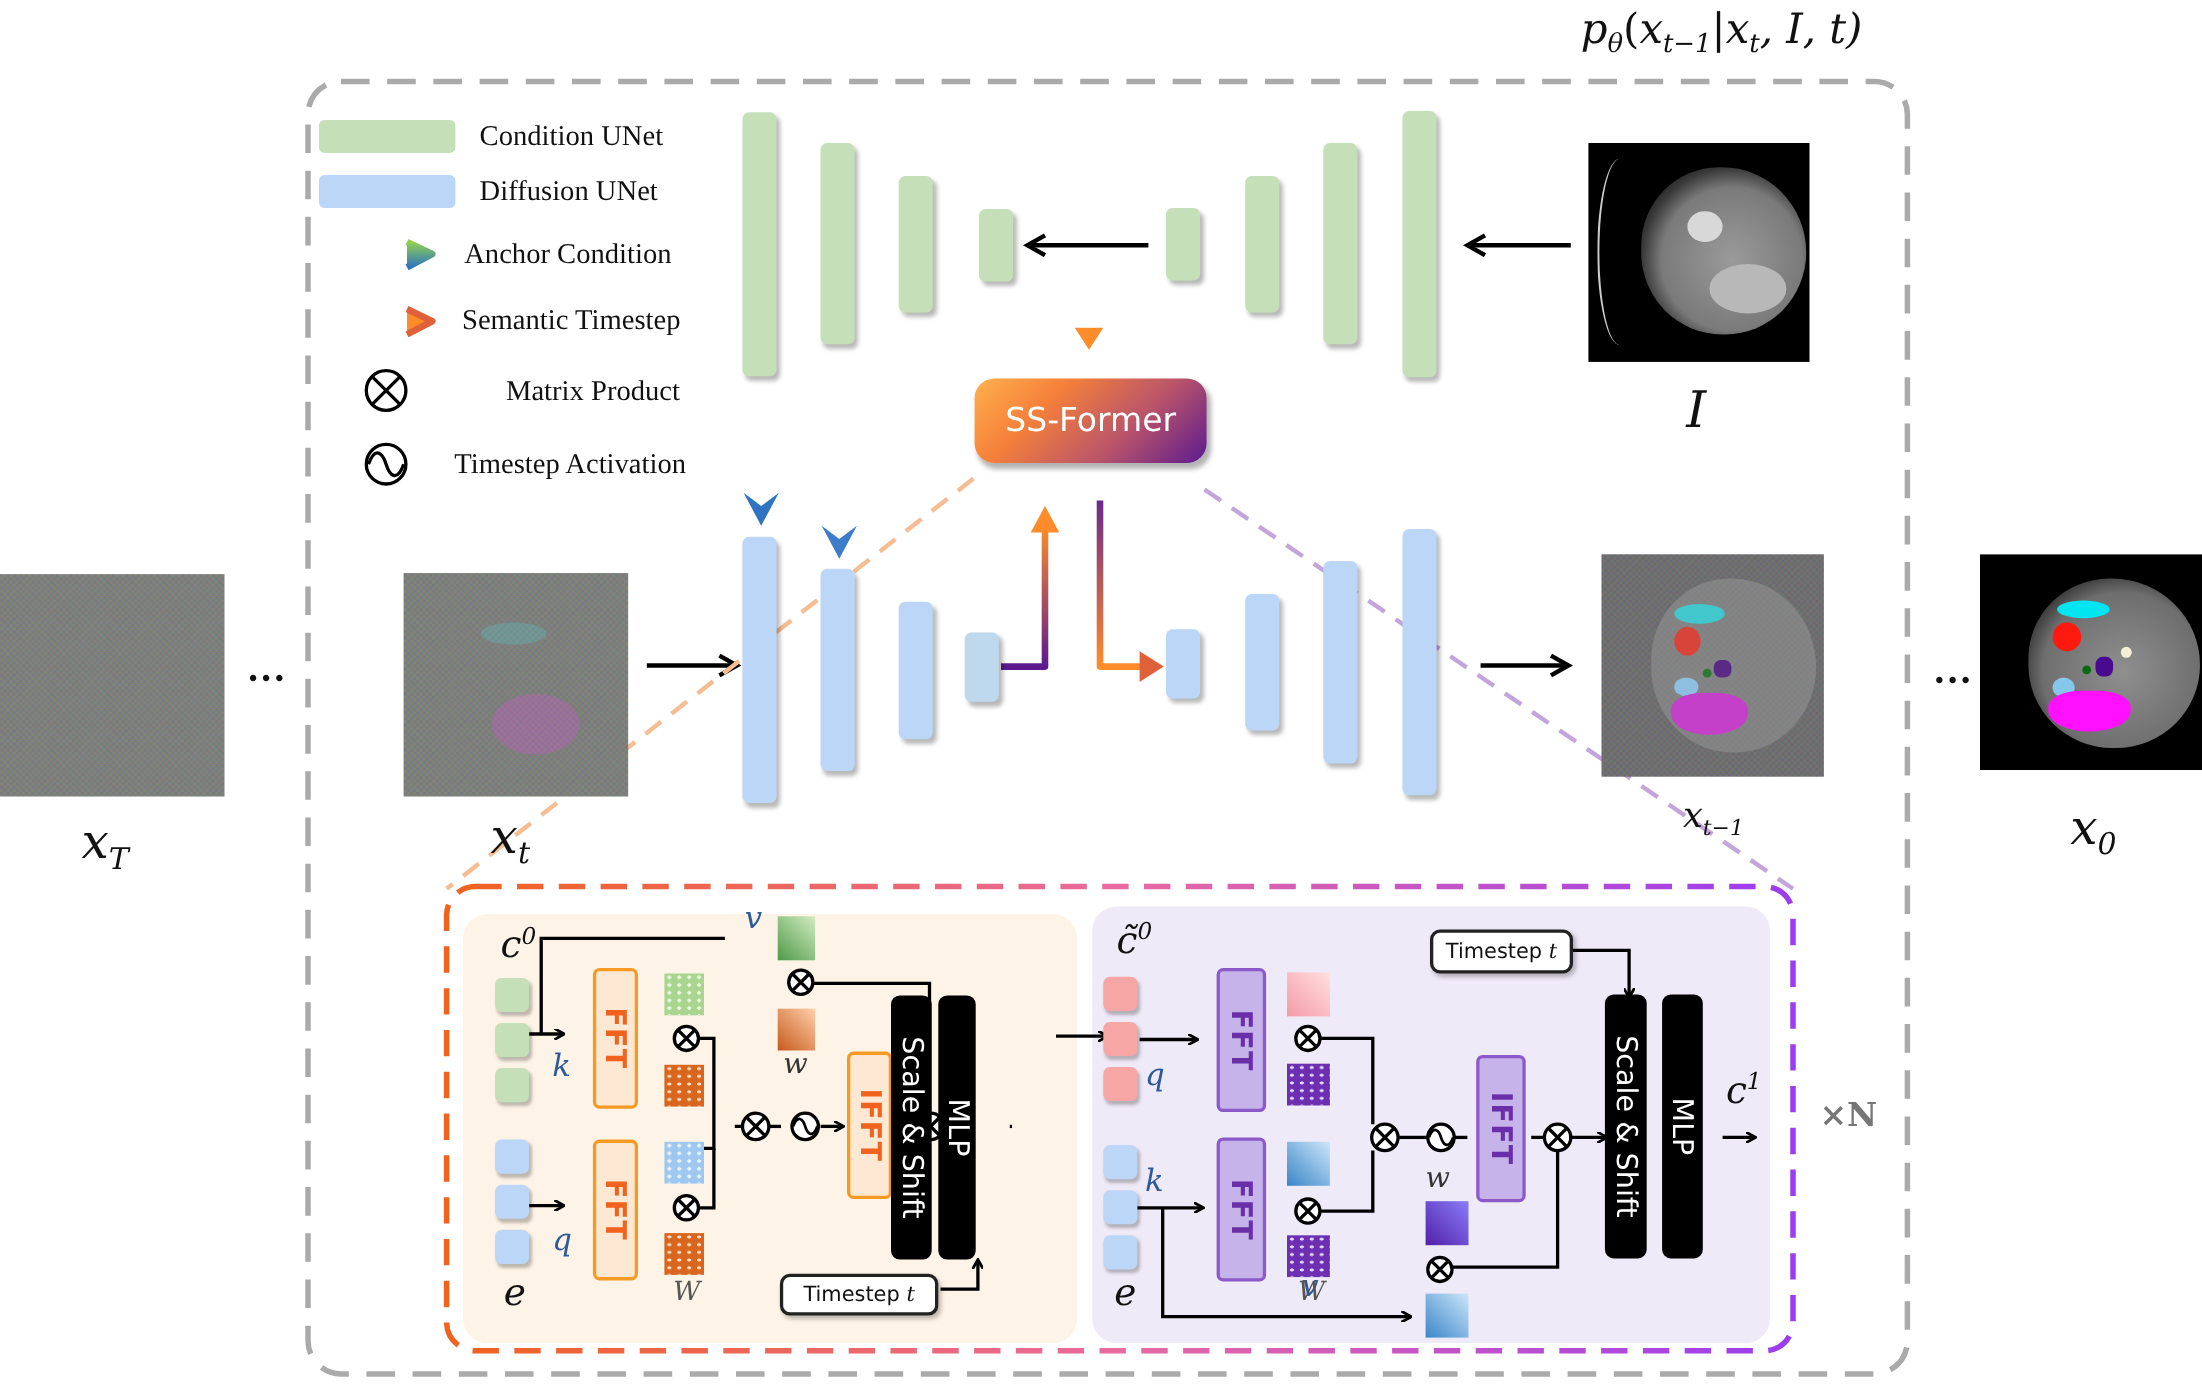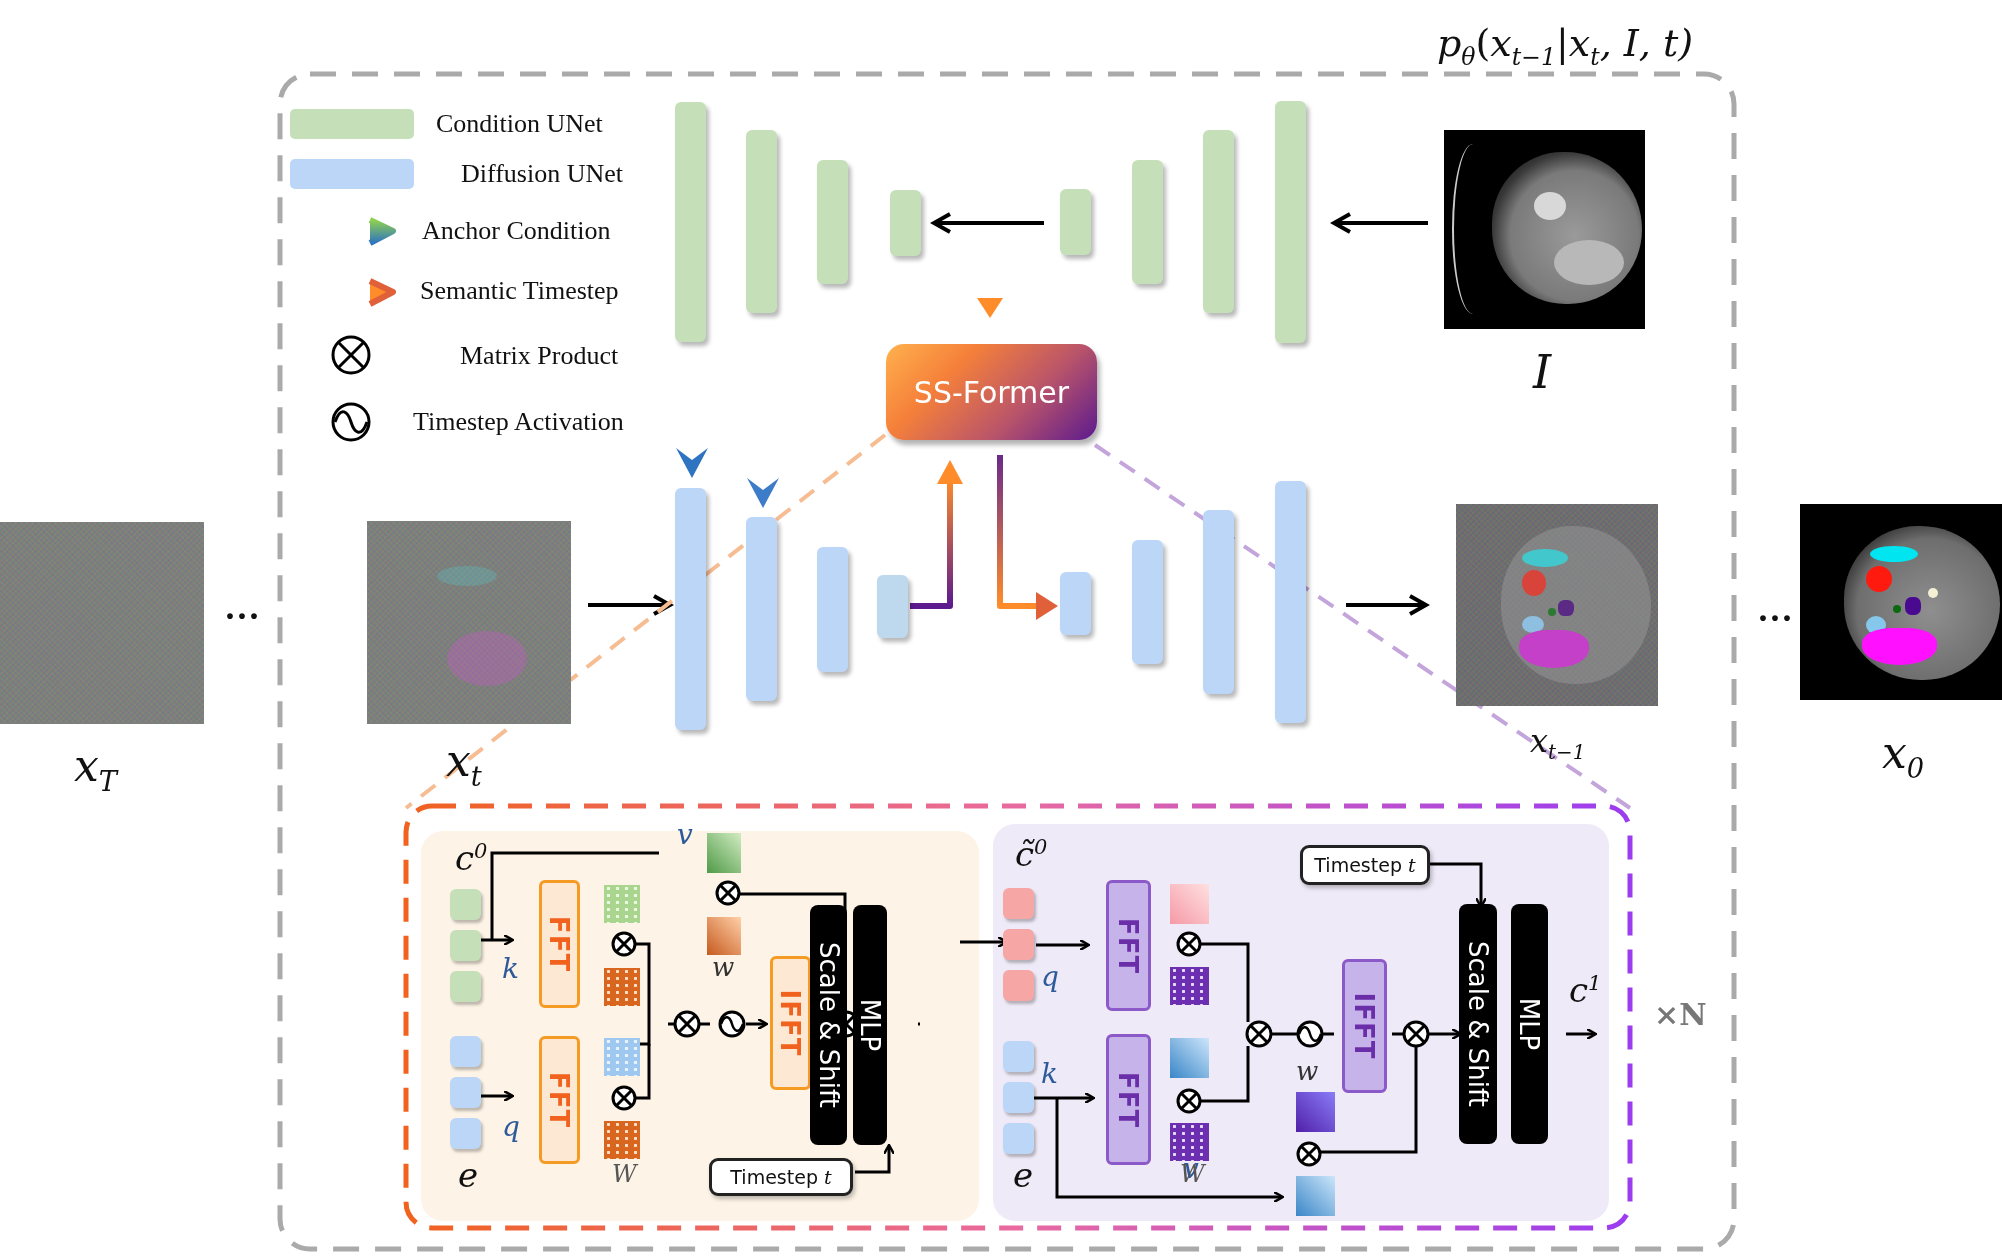--- a/index.html
+++ b/index.html
@@ -225,29 +225,29 @@
       <line x1="1425" y1="1025" x2="1407" y2="1043" stroke="#000" stroke-width="3"></line>
   </g>
   <g>
     <circle cx="1309" cy="1154" r="11" fill="#fff" stroke="#000" stroke-width="3"></circle>
     <line x1="1301" y1="1146" x2="1317" y2="1162" stroke="#000" stroke-width="3"></line>
       <line x1="1317" y1="1146" x2="1301" y2="1162" stroke="#000" stroke-width="3"></line>
   </g>
 
 </svg>
 
-<div class="abs math" style="left:1437px; top:21px; font-size:38px;text-align:right;">
+<div class="abs math" style="left:1437px; top:4px; font-size:38px;text-align:right;">
   <span>p</span><sub>θ</sub><span style="font-style:normal">(</span><span>x</span><sub>t−1</sub><span style="font-style:normal">|</span><span>x</span><sub>t</sub><span>, I, t)</span>
 </div>
 
 <div>
   <div class="abs" style="left:290px; top:109px; width:124px; height:30px; border-radius:5px; background:#c5e0b8;"></div>
   <div class="abs legend-label" style="left:436px; top:109px;">Condition UNet</div>
   <div class="abs" style="left:290px; top:159px; width:124px; height:30px; border-radius:5px; background:#bcd6f7;"></div>
-  <div class="abs legend-label" style="left:436px; top:159px;margin-left:25px;">Diffusion UNet</div>
+  <div class="abs legend-label" style="left:436px; top:159px;">Diffusion UNet</div>
   <div class="abs legend-label" style="left:422px; top:216px;">Anchor Condition</div>
   <div class="abs legend-label" style="left:420px; top:276px;">Semantic Timestep</div>
   <div class="abs legend-label" style="left:460px; top:341px;">Matrix Product</div>
   <div class="abs legend-label" style="left:413px; top:407px;">Timestep Activation</div>
 </div>
 
 <div>
   <div class="bar green" style="left:675px; top:102px; height:240px;"></div>
   <div class="bar green" style="left:746px; top:130px; height:183px;"></div>
   <div class="bar green" style="left:817px; top:160px; height:124px;"></div>
@@ -262,21 +262,21 @@
   <div class="bar blue" style="left:675px; top:488px; height:242px;"></div>
   <div class="bar blue" style="left:746px; top:517px; height:184px;"></div>
   <div class="bar blue" style="left:817px; top:547px; height:125px;"></div>
   <div class="bar blue" style="left:877px; top:575px; height:63px; background:#bed8ee;"></div>
   <div class="bar blue" style="left:1060px; top:572px; height:63px;"></div>
   <div class="bar blue" style="left:1132px; top:540px; height:124px;"></div>
   <div class="bar blue" style="left:1203px; top:510px; height:184px;"></div>
   <div class="bar blue" style="left:1275px; top:481px; height:242px;"></div>
 </div>
 
-<div class="abs" style="left:886px; top:344px; width:211px; height:96px; border-radius:18px; background:linear-gradient(135deg,#ffb14e 0%,#f5803a 30%,#b9546a 65%,#5c1a8e 100%); box-shadow:3px 5px 5px rgba(0,0,0,0.3); display:flex; align-items:center; justify-content:center;">
+<div class="abs" style="left:886px; top:344px; width:211px; height:77px; border-radius:18px; background:linear-gradient(135deg,#ffb14e 0%,#f5803a 30%,#b9546a 65%,#5c1a8e 100%); box-shadow:3px 5px 5px rgba(0,0,0,0.3); display:flex; align-items:center; justify-content:center;">
   <span class="sans" style="color:#fff; font-size:30px;">SS-Former</span>
 </div>
 
 <div class="img-noise" style="left:0px; top:522px; width:204px; height:202px;"></div>
 <div class="abs" style="left:224px; top:595px; font-size:36px; font-weight:bold; color:#111;">···</div>
 <div class="img-noise" style="left:367px; top:521px; width:204px; height:203px;">
   <div class="abs" style="left:80px; top:110px; width:80px; height:55px; border-radius:50%; background:rgba(200,90,200,0.35);"></div>
   <div class="abs" style="left:70px; top:45px; width:60px; height:20px; border-radius:50%; background:rgba(90,200,200,0.3);"></div>
 </div>
 

